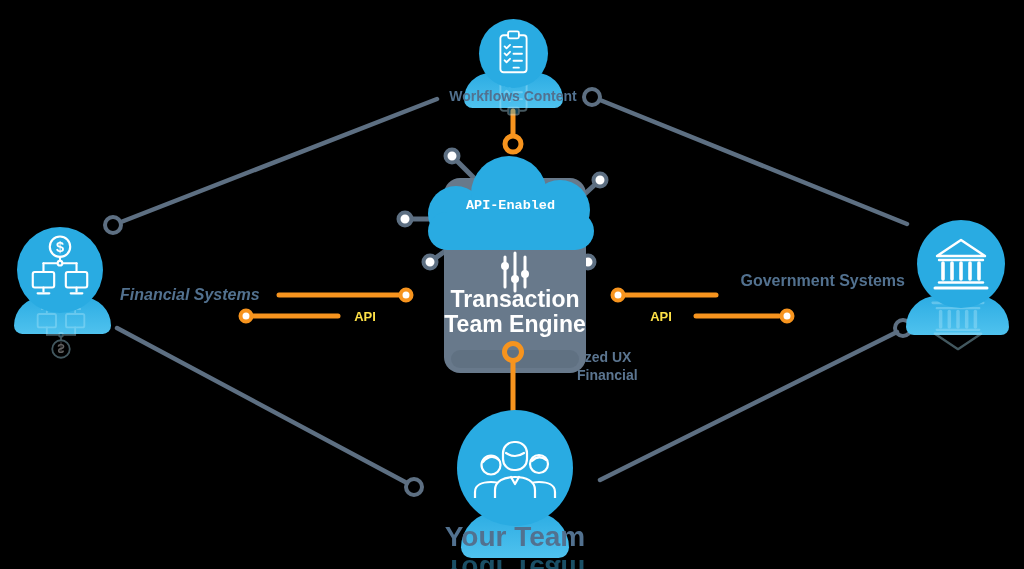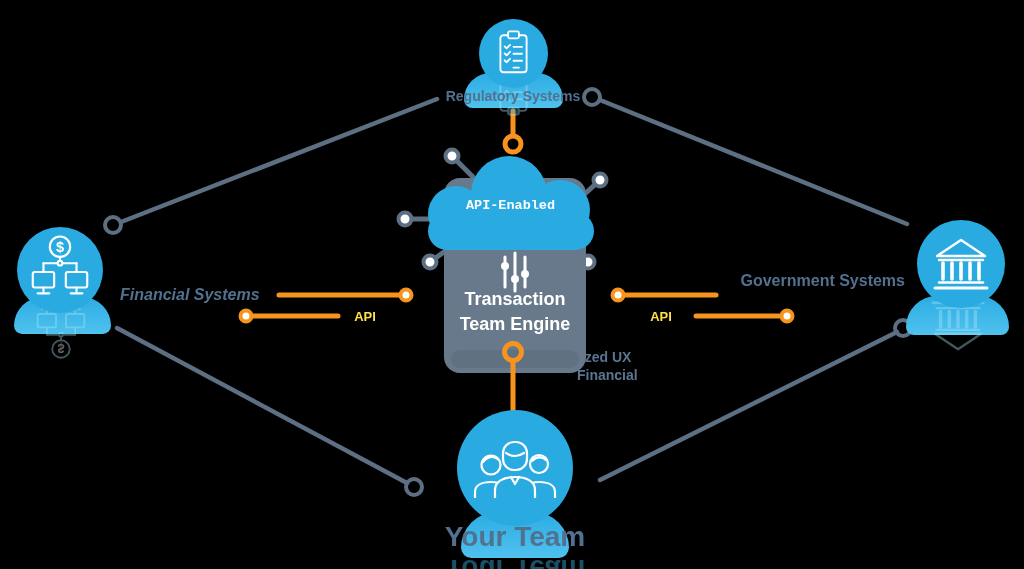--- a/index.html
+++ b/index.html
@@ -14,21 +14,21 @@
   #partial-label{z-index:1;}
   #engine{z-index:2;}
   #orange-lines{z-index:3;}
   #cloud,#cloud-text,.node-base{z-index:4;}
   .node-circle,#engine-text,#engine-icon{z-index:5;}
   .diagram-label,.api-label{z-index:6;}
 
   #engine{left:444px;top:178px;width:142px;height:195px;background:#68798B;border-radius:16px;}
   .engine-reflect{position:absolute;left:7px;right:7px;bottom:5px;height:18px;background:#5C6D7E;border-radius:10px;opacity:.65;}
   #engine-icon{left:495px;top:249px;}
-  #engine-text{left:444px;top:287px;width:142px;text-align:center;color:#fff;font-size:18px;line-height:25px;}
+  #engine-text{left:444px;top:287px;width:142px;text-align:center;color:#fff;font-size:23px;line-height:25px;}
 
   #cloud{left:424px;top:156px;}
   #cloud-text{left:424px;top:196px;width:173px;text-align:center;color:#fff;font-size:13.5px;line-height:20px;font-family:Liberation Mono, monospace;}
 
   .node-circle{background:#29ABE2;border-radius:50%;}
   .node-base{background:linear-gradient(180deg,#2CACE3 0%,#4FC2EE 100%);}
   .node-icon,.reflect-icon{position:absolute;}
   .reflect-icon{transform:scaleY(-1);opacity:.38;}
 
   #top-circle{left:479px;top:19px;width:69px;height:69px;}
@@ -202,21 +202,21 @@
   <div id="top-base" class="abs node-base">
     <svg class="reflect-icon" style="left:31px;top:-4px" width="37" height="48" stroke="#B9E9FB" fill="none" stroke-width="2.4" stroke-linecap="round" stroke-linejoin="round">
         <use href="#sym-clipboard"></use>
       </svg>
   </div>
   <div id="top-circle" class="abs node-circle">
     <svg class="node-icon" style="left:16px;top:10px" width="37" height="48" stroke="#FFFFFF" fill="none" stroke-width="2.4" stroke-linecap="round" stroke-linejoin="round">
         <use href="#sym-clipboard"></use>
       </svg>
   </div>
-  <div id="label-top" class="abs diagram-label">Regulatory Systems</div>
+  <div id="label-top" class="abs diagram-label">Workflows Content</div>
 
   <div id="left-base" class="abs node-base">
     <svg class="reflect-icon" style="left:15px;top:2px" width="64" height="60" stroke="#AEE6FA" fill="none" stroke-width="2.2" stroke-linecap="round" stroke-linejoin="round">
         <use href="#sym-dollar-net"></use>
       </svg>
   </div>
   <div id="left-circle" class="abs node-circle">
     <svg class="node-icon" style="left:11px;top:8px" width="64" height="70" stroke="#FFFFFF" fill="none" stroke-width="2.2" stroke-linecap="round" stroke-linejoin="round">
         <use href="#sym-dollar-net"></use>
       </svg>

